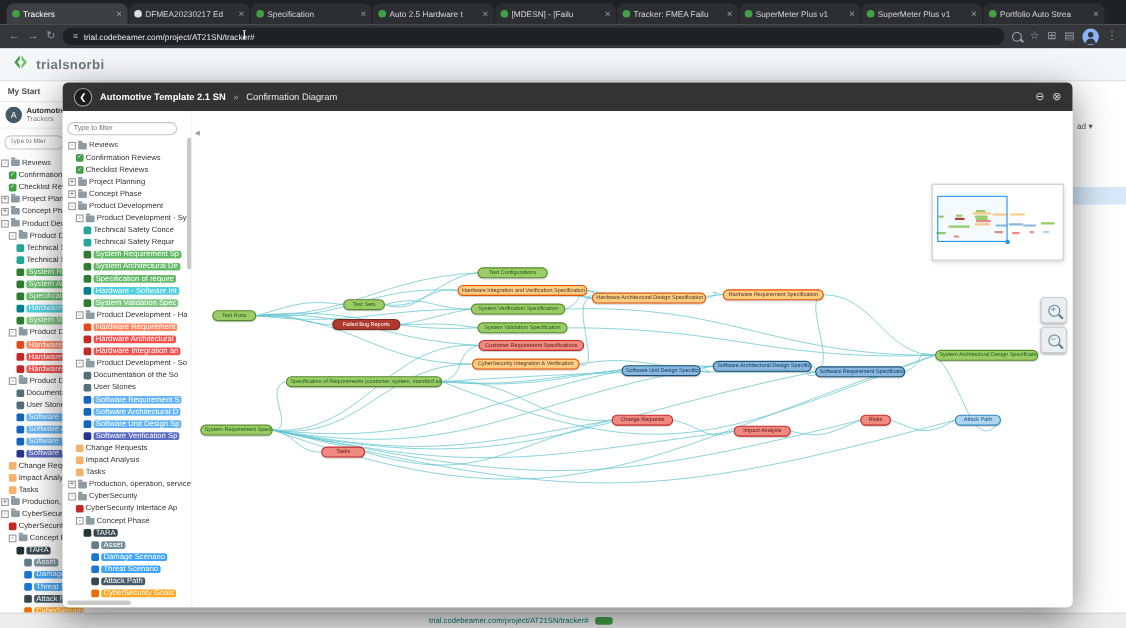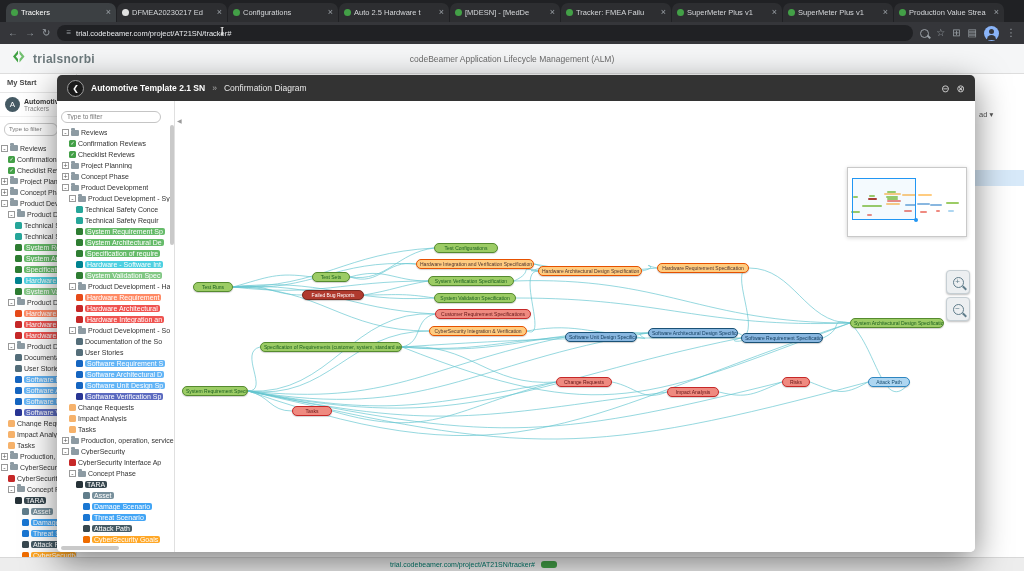--- a/index.html
+++ b/index.html
@@ -115,51 +115,51 @@
       <span class="tab-title">Trackers</span>
       <span class="tab-close">×</span>
     </div>
     <div class="tab">
       <span class="favicon" style="background: rgb(224, 224, 224);"></span>
       <span class="tab-title">DFMEA20230217 Ed</span>
       <span class="tab-close">×</span>
     </div>
     <div class="tab">
       <span class="favicon" style="background: rgb(67, 160, 71);"></span>
-      <span class="tab-title">Configurations</span>
+      <span class="tab-title">Specification</span>
       <span class="tab-close">×</span>
     </div>
     <div class="tab">
       <span class="favicon" style="background: rgb(67, 160, 71);"></span>
       <span class="tab-title">Auto 2.5 Hardware t</span>
       <span class="tab-close">×</span>
     </div>
     <div class="tab">
       <span class="favicon" style="background: rgb(67, 160, 71);"></span>
-      <span class="tab-title">[MDESN] - [MedDe</span>
+      <span class="tab-title">[MDESN] - [Failu</span>
       <span class="tab-close">×</span>
     </div>
     <div class="tab">
       <span class="favicon" style="background: rgb(67, 160, 71);"></span>
       <span class="tab-title">Tracker: FMEA Failu</span>
       <span class="tab-close">×</span>
     </div>
     <div class="tab">
       <span class="favicon" style="background: rgb(67, 160, 71);"></span>
       <span class="tab-title">SuperMeter Plus v1</span>
       <span class="tab-close">×</span>
     </div>
     <div class="tab">
       <span class="favicon" style="background: rgb(67, 160, 71);"></span>
       <span class="tab-title">SuperMeter Plus v1</span>
       <span class="tab-close">×</span>
     </div>
     <div class="tab">
       <span class="favicon" style="background: rgb(67, 160, 71);"></span>
-      <span class="tab-title">Production Value Strea</span>
+      <span class="tab-title">Portfolio Auto Strea</span>
       <span class="tab-close">×</span>
     </div>
   </div>
 
 <div class="addr-bar">
   <span class="nav-ico">←</span>
   <span class="nav-ico">→</span>
   <span class="nav-ico">↻</span>
   <div class="url-pill">
     <span class="nav-ico">≡</span>
@@ -175,21 +175,20 @@
 <span class="ibeam">I</span>
 
 <div class="app-header">
   <span class="cb-logo">
     <svg width="17" height="17" viewBox="0 0 17 17">
       <path d="M3 8.5 L8 2.5 L8 6 L5.8 8.5 L8 11 L8 14.5 Z" fill="#3fa142"></path>
       <path d="M9.5 2.5 L14.5 8.5 L9.5 14.5 L9.5 11 L11.7 8.5 L9.5 6 Z" fill="#71bf6f"></path>
     </svg>
   </span>
   <span class="cb-word">trialsnorbi</span>
-  <span class="center-title">codeBeamer Application Lifecycle Management (ALM)</span>
 </div>
 
 <div class="side-col">
   <div class="my-start">My Start</div>
   <div class="proj-row">
     <span class="proj-avatar">A</span>
     <span class="proj-lines">
       <div class="proj-l1">Automotive Template 2.1 SN</div>
       <div class="proj-l2">Trackers</div>
     </span>

